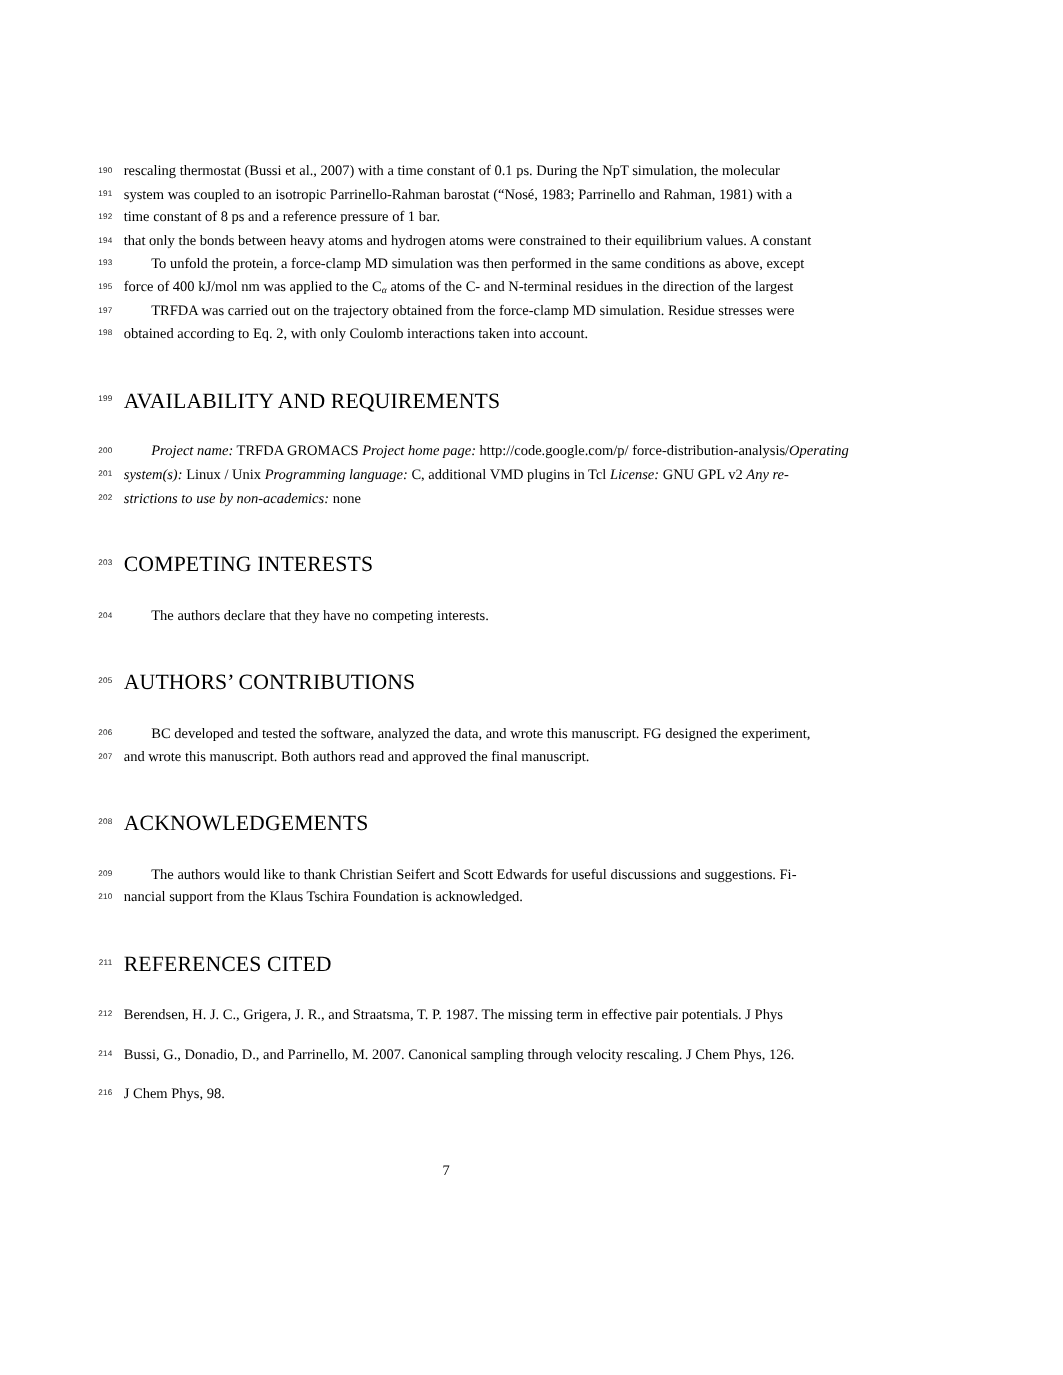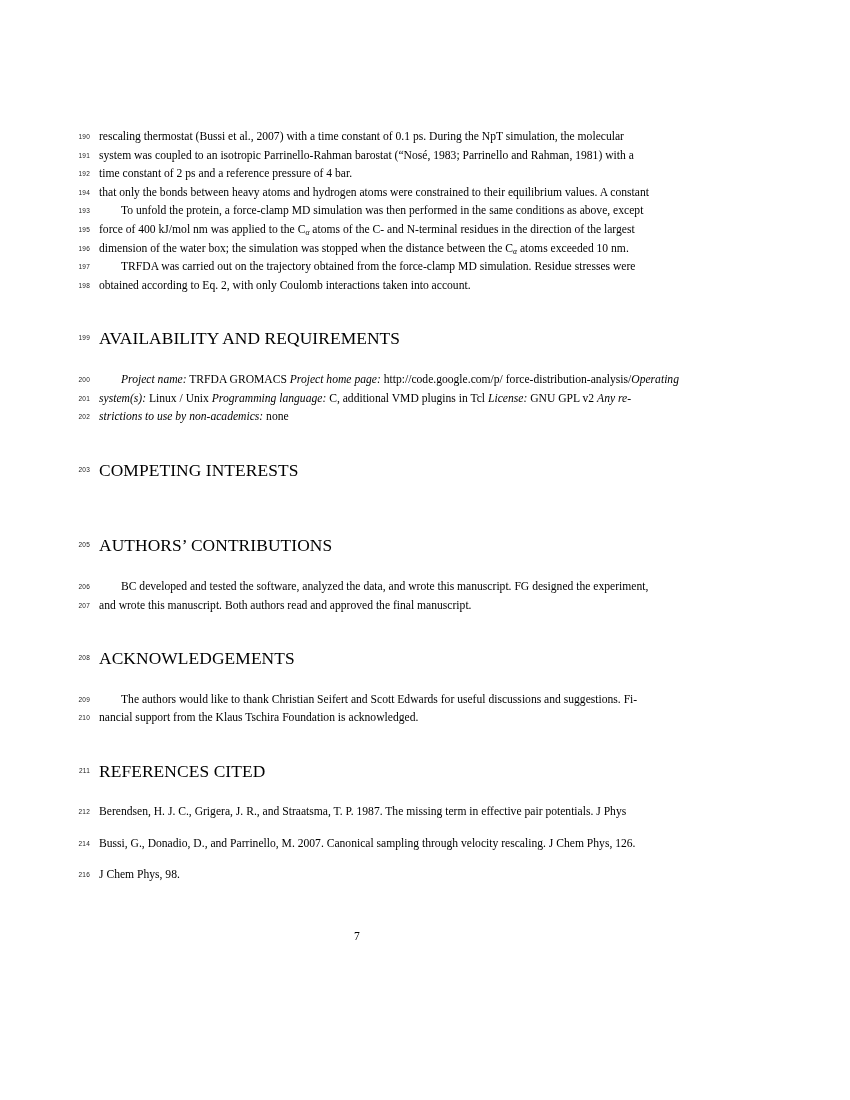--- a/index.html
+++ b/index.html
@@ -97,41 +97,37 @@
       <div class="tline">
         <span class="ln">190</span>
         <span>rescaling thermostat (Bussi et al., 2007) with a time constant of 0.1 ps.  During the NpT simulation, the molecular</span>
       </div>
       <div class="tline">
         <span class="ln">191</span>
         <span>system was coupled to an isotropic Parrinello-Rahman barostat (“Nosé, 1983; Parrinello and Rahman, 1981) with a</span>
       </div>
       <div class="tline">
         <span class="ln">192</span>
-        <span>time constant of 2 ps and a reference pressure of 4 bar.</span>
+        <span>time constant of 8 ps and a reference pressure of 1 bar.</span>
       </div>
     </div>
 
     <div class="lineblock">
       <div class="tline">
         <span class="ln">194</span>
         <span>that only the bonds between heavy atoms and hydrogen atoms were constrained to their equilibrium values. A constant</span>
       </div>
       <div class="tline">
         <span class="ln">193</span>
         <span class="indent"></span><span>To unfold the protein, a force-clamp MD simulation was then performed in the same conditions as above, except</span>
       </div>
       <div class="tline">
         <span class="ln">195</span>
         <span>force of 400 kJ/mol nm was applied to the C</span><sub class="alpha">α</sub><span> atoms of the C- and N-terminal residues in the direction of the largest</span>
       </div>
-      <div class="tline">
-        <span class="ln">196</span>
-        <span>dimension of the water box; the simulation was stopped when the distance between the C</span><sub class="alpha">α</sub><span> atoms exceeded 10 nm.</span>
-      </div>
     </div>
 
     <div class="lineblock">
       <div class="tline">
         <span class="ln">197</span>
         <span class="indent"></span><span>TRFDA was carried out on the trajectory obtained from the force-clamp MD simulation.  Residue stresses were</span>
       </div>
       <div class="tline">
         <span class="ln">198</span>
         <span>obtained according to Eq. 2, with only Coulomb interactions taken into account.</span>
@@ -160,20 +156,26 @@
       </div>
     </div>
 
     <div class="gap-before-heading"></div>
     <h2 class="heading">
       <span class="ln">203</span>
       <span>COMPETING INTERESTS</span>
     </h2>
     <div class="gap-after-heading"></div>
 
+    <div class="lineblock">
+      <div class="tline">
+        <span class="ln">204</span>
+        <span class="indent"></span><span>The authors declare that they have no competing interests.</span>
+      </div>
+    </div>
 
     <div class="gap-before-heading"></div>
     <h2 class="heading">
       <span class="ln">205</span>
       <span>AUTHORS’ CONTRIBUTIONS</span>
     </h2>
     <div class="gap-after-heading"></div>
 
     <div class="lineblock">
       <div class="tline">

